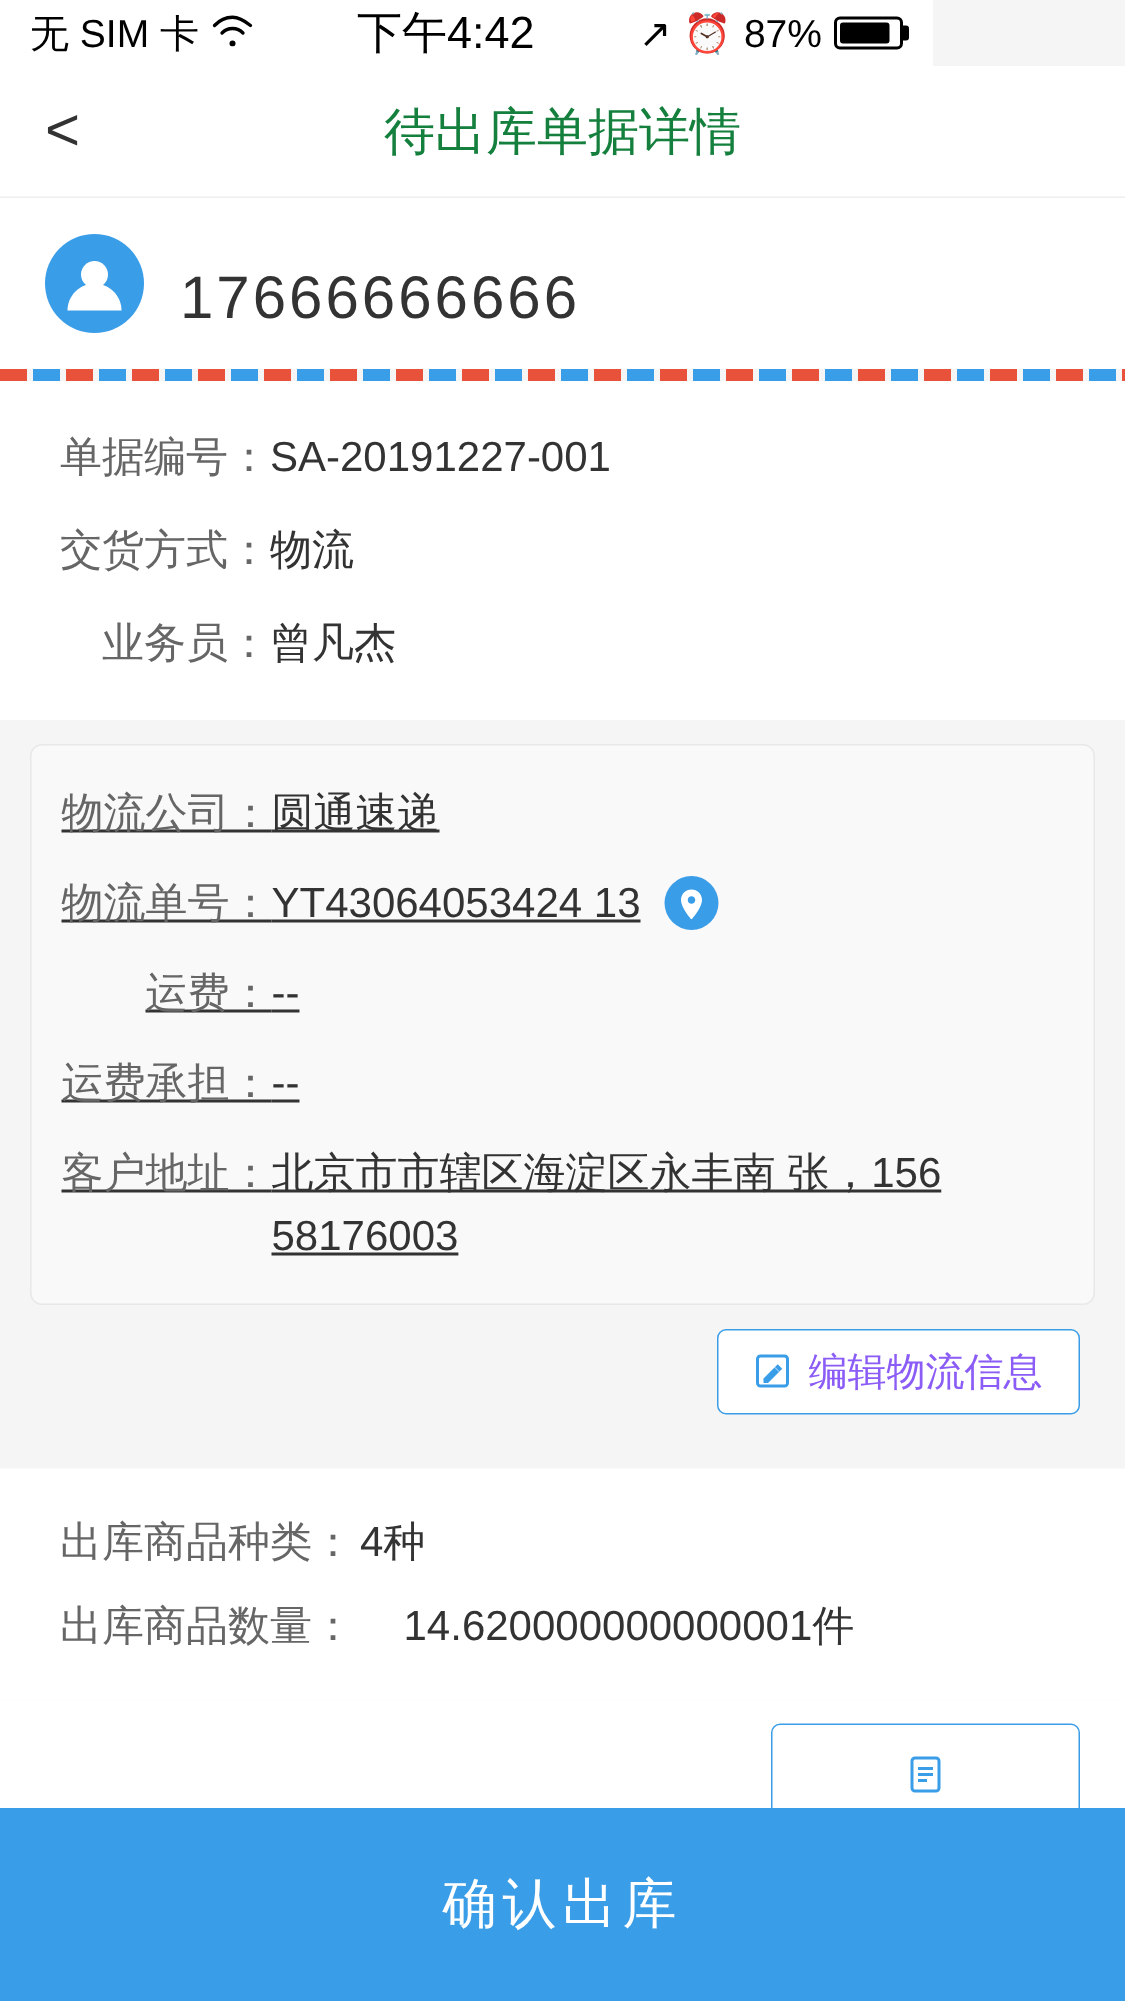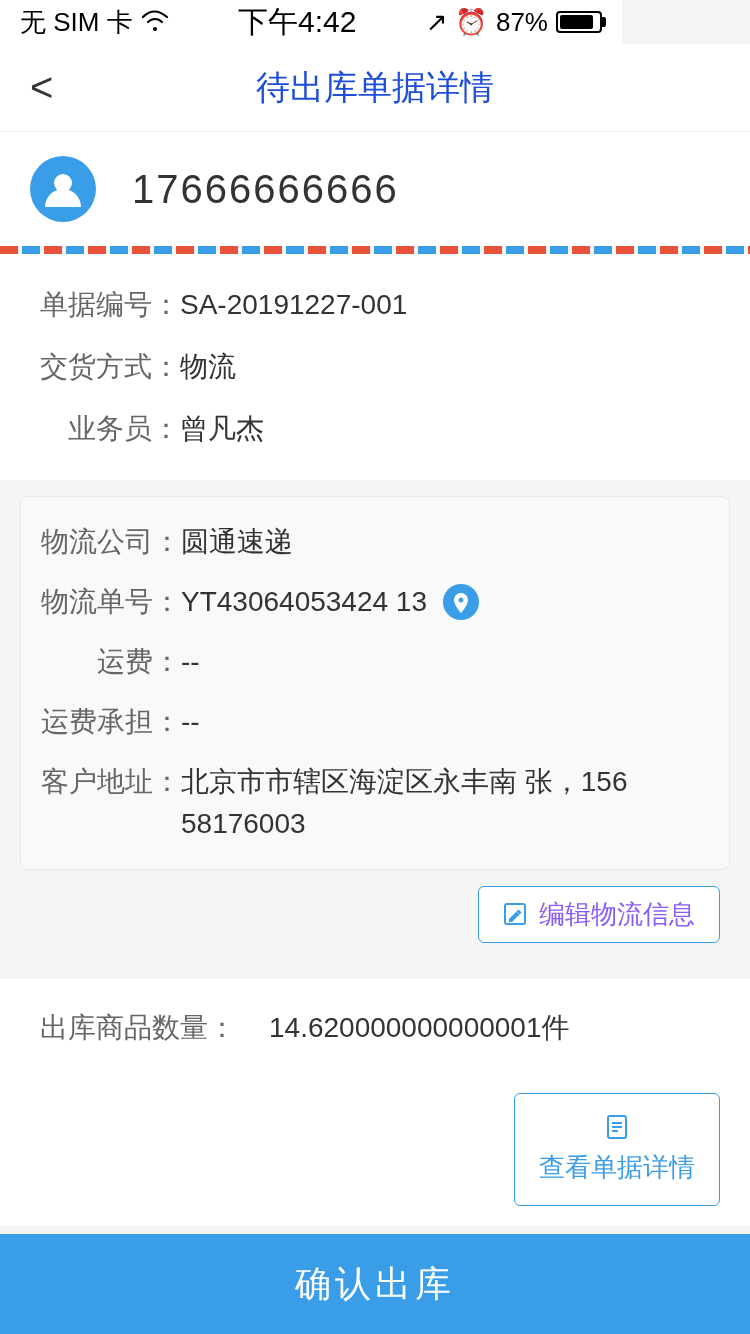--- a/index.html
+++ b/index.html
@@ -83,35 +83,35 @@
     .nav-back {
       position: absolute;
       left: 30px;
       font-size: 40px;
       color: #333;
       cursor: pointer;
     }
     .nav-title {
       font-size: 34px;
       font-weight: 500;
-      color: #1d4ed8;
+      color: #15803d;
     }
 
     
     .content {
       background: #f5f5f5;
     }
 
     
     .user-card {
       background: #fff;
       padding: 24px 30px;
       display: flex;
-      align-items: center;
-      gap: 36px;
+      align-items: flex-end;
+      gap: 24px;
     }
     .user-avatar {
       width: 66px;
       height: 66px;
       border-radius: 50%;
       background: #3a9de8;
       display: flex;
       align-items: center;
       justify-content: center;
       flex-shrink: 0;
@@ -174,20 +174,21 @@
       border-radius: 8px;
       margin: 0 20px 16px;
       padding: 24px 20px;
     }
     .logistics-row {
       display: flex;
       align-items: flex-start;
       margin-bottom: 18px;
       font-size: 28px;
       line-height: 1.5;
+      text-decoration: underline;
     }
     .logistics-row:last-child {
       margin-bottom: 0;
     }
     .logistics-label {
       color: #666;
       flex-shrink: 0;
       text-align: right;
     }
     .logistics-value {
@@ -300,21 +301,21 @@
       background: #f5f5f5;
     }
 
     
     .confirm-btn-container {
       position: fixed;
       bottom: 0;
       left: 0;
       width: 750px;
       background: #3a9de8;
-      height: 100px;
+      height: 129px;
       display: flex;
       align-items: center;
       justify-content: center;
       cursor: pointer;
     }
     .confirm-btn-text {
       color: #fff;
       font-size: 36px;
       font-weight: 500;
       letter-spacing: 4px;
@@ -417,20 +418,24 @@
         <path d="M13.5 9.5l3 3" stroke="#fff" stroke-width="0.5"></path>
       </svg>
       <span>编辑物流信息</span>
     </button>
   </div>
 
   <div class="section-divider"></div>
 
   <div class="goods-section">
     <div class="goods-row">
+      <span class="goods-label" style="min-width:200px;">出库商品种类：</span>
+      <span class="goods-value">4种</span>
+    </div>
+    <div class="goods-row">
       <span class="goods-label" style="min-width:200px;">出库商品数量：</span>
       <span class="goods-value">14.620000000000001件</span>
     </div>
   </div>
 
   <div class="view-detail-row">
     <button class="view-detail-btn">
       <svg viewBox="0 0 26 26">
         <rect x="4" y="2" width="18" height="22" rx="2" stroke="#3a9de8" stroke-width="2" fill="none"></rect>
         <line x1="8" y1="9" x2="18" y2="9" stroke="#3a9de8" stroke-width="2"></line>

